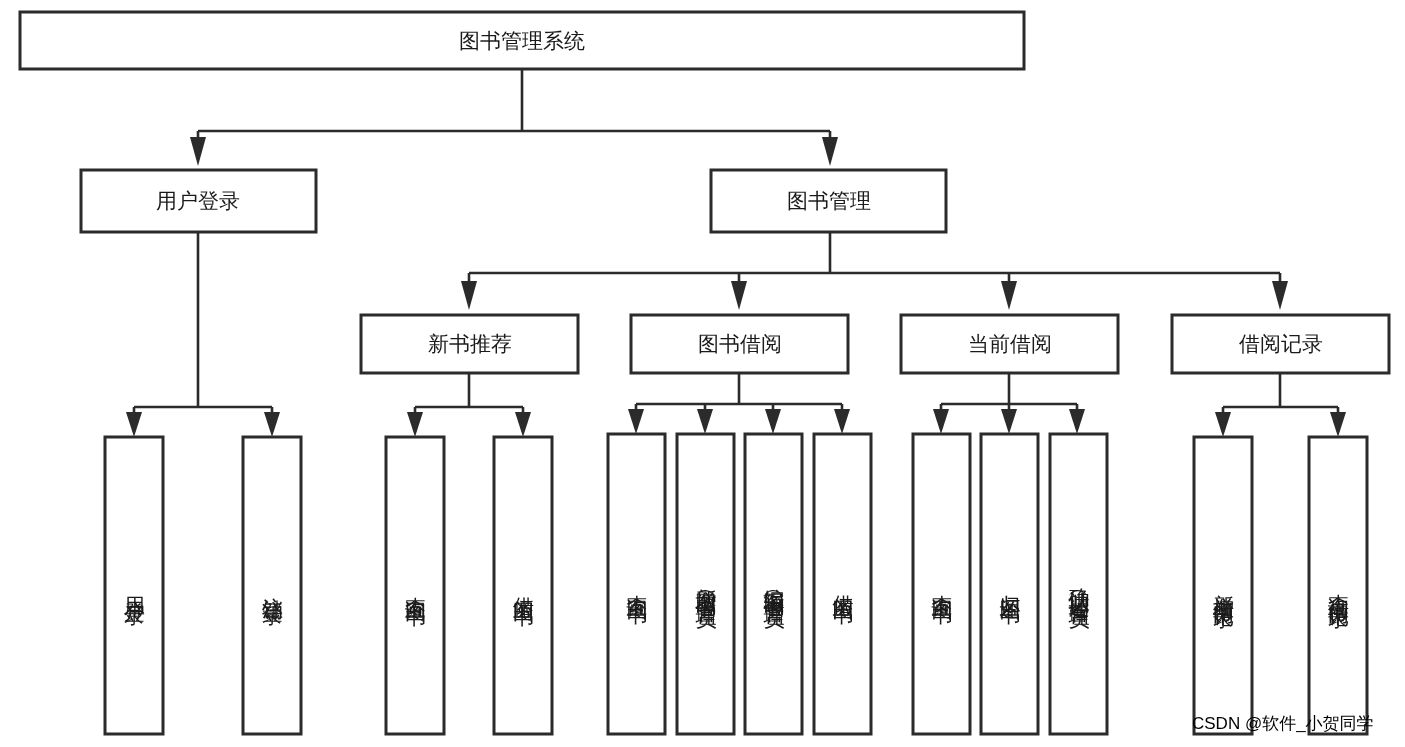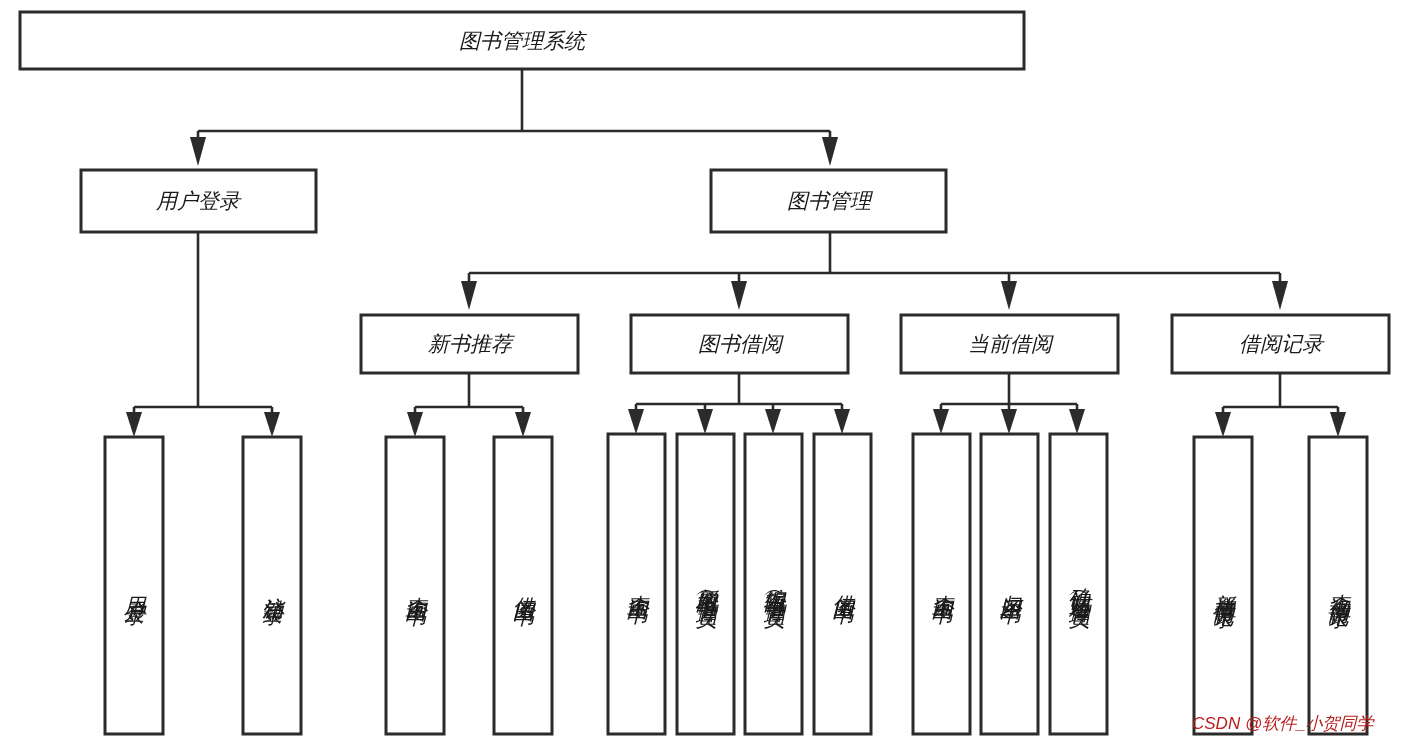--- a/index.html
+++ b/index.html
@@ -9,21 +9,20 @@
   }
   body {
     font-family: "Liberation Sans", "DejaVu Sans", sans-serif;
   }
   #diagram-root {
     position: relative;
     width: 1405px;
     height: 747px;
     background: #ffffff;
     overflow: hidden;
-    font-style: italic;
   }
   svg.canvas {
     position: absolute;
     left: 0;
     top: 0;
     width: 1405px;
     height: 747px;
   }
   .node-rect {
     fill: #ffffff;
@@ -59,21 +58,21 @@
     line-height: 1.28;
     letter-spacing: 3px;
     color: #1a1a1a;
     white-space: nowrap;
     pointer-events: none;
   }
   .watermark {
     position: absolute;
     font-family: "Liberation Sans", "DejaVu Sans", sans-serif;
     font-size: 17px;
-    color: #b91c1c;
+    color: #000000;
     white-space: nowrap;
     left: 1192px;
     top: 712px;
   }
 </style>
 </head>
 <body>
 
 <div id="diagram-root">
 

